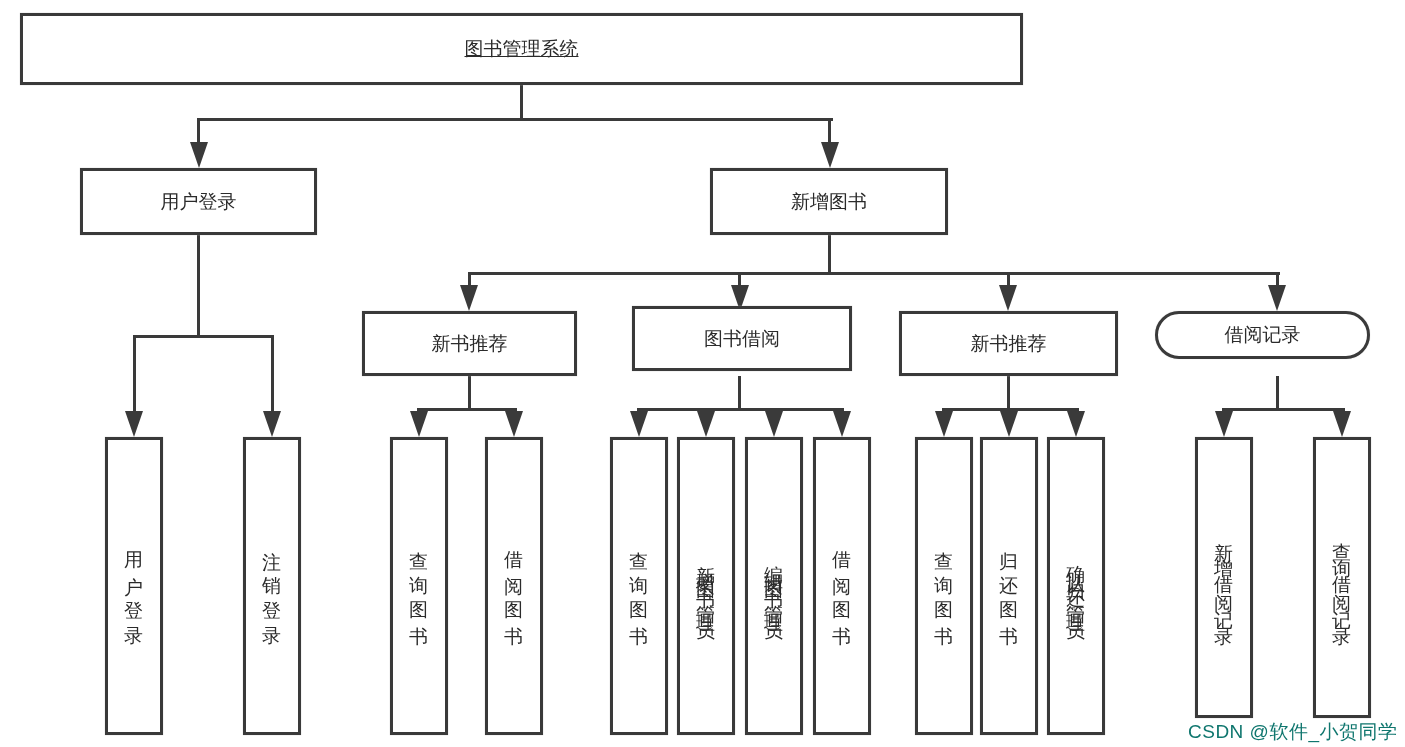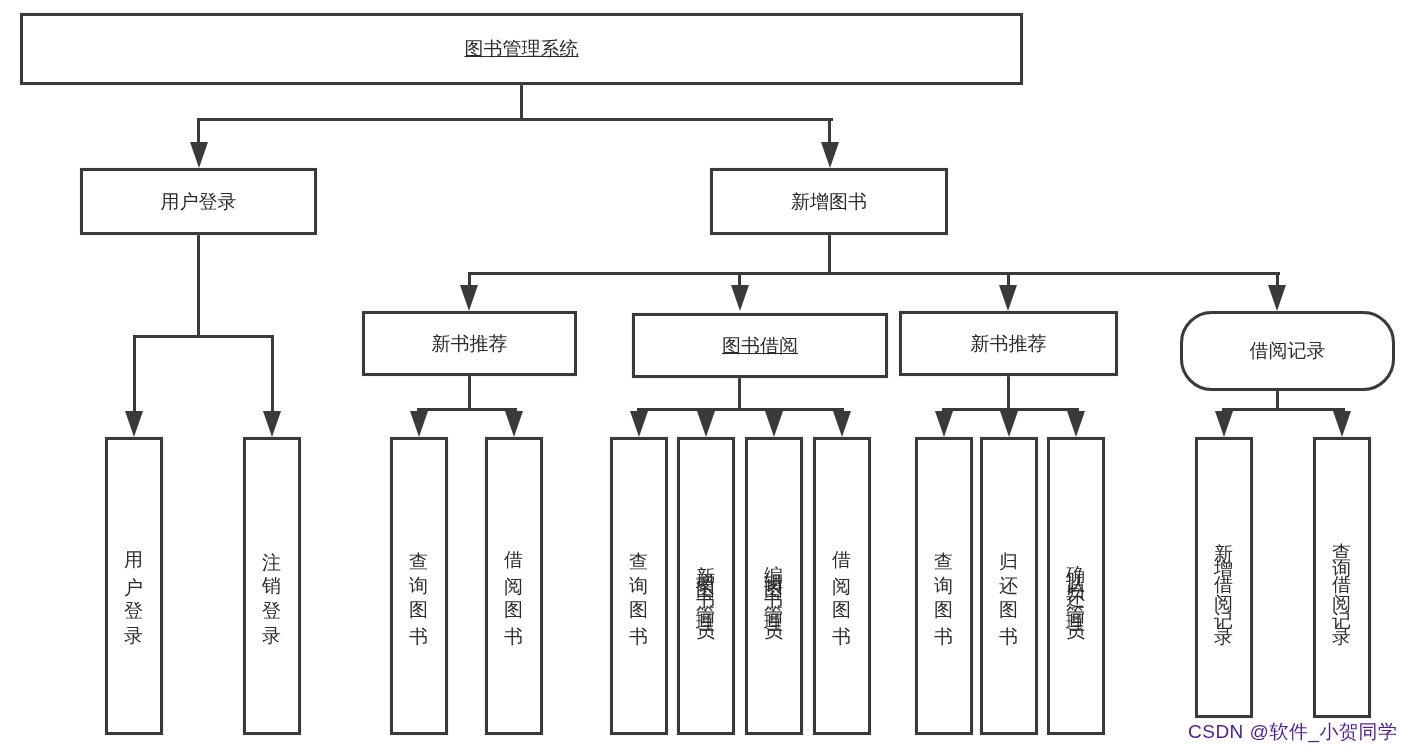--- a/index.html
+++ b/index.html
@@ -40,21 +40,21 @@
     width:0; height:0;
     border-left:9px solid transparent;
     border-right:9px solid transparent;
     border-top:26px solid #3a3a3a;
     z-index:1;
   }
   #watermark {
     position:absolute;
     left:1188px; top:719px;
     font-size:19px;
-    color:#4c1d95;
+    color:#0f766e;
     letter-spacing:0.5px;
     z-index:10;
     white-space:nowrap;
   }
 </style>
 </head>
 <body>
 
 <div id="canvas">
 
@@ -65,27 +65,27 @@
   <div class="box" style="left:80px; top:168px; width:237px; height:67px;">
     <span>用户登录</span>
   </div>
   <div class="box" style="left:710px; top:168px; width:238px; height:67px;">
     <span>新增图书</span>
   </div>
 
   <div class="box" style="left:362px; top:311px; width:215px; height:65px;">
     <span>新书推荐</span>
   </div>
-  <div class="box" style="left:632px; top:313px; width:256px; height:65px;text-decoration:underline;">
+  <div class="box" style="left:632px; top:306px; width:220px; height:65px;">
     <span>图书借阅</span>
   </div>
   <div class="box" style="left:899px; top:311px; width:219px; height:65px;">
     <span>新书推荐</span>
   </div>
-  <div class="box" style="left:1180px; top:311px; width:215px; height:80px;border-radius:32px;">
+  <div class="box" style="left:1155px; top:311px; width:215px; height:48px;border-radius:32px;">
     <span>借阅记录</span>
   </div>
 
   <div class="box" style="left:105px; top:437px; width:58px; height:298px;">
     <span class="vlabel sp4">用户登录</span>
   </div>
   <div class="box" style="left:243px; top:437px; width:58px; height:298px;">
     <span class="vlabel sp4">注销登录</span>
   </div>
 

